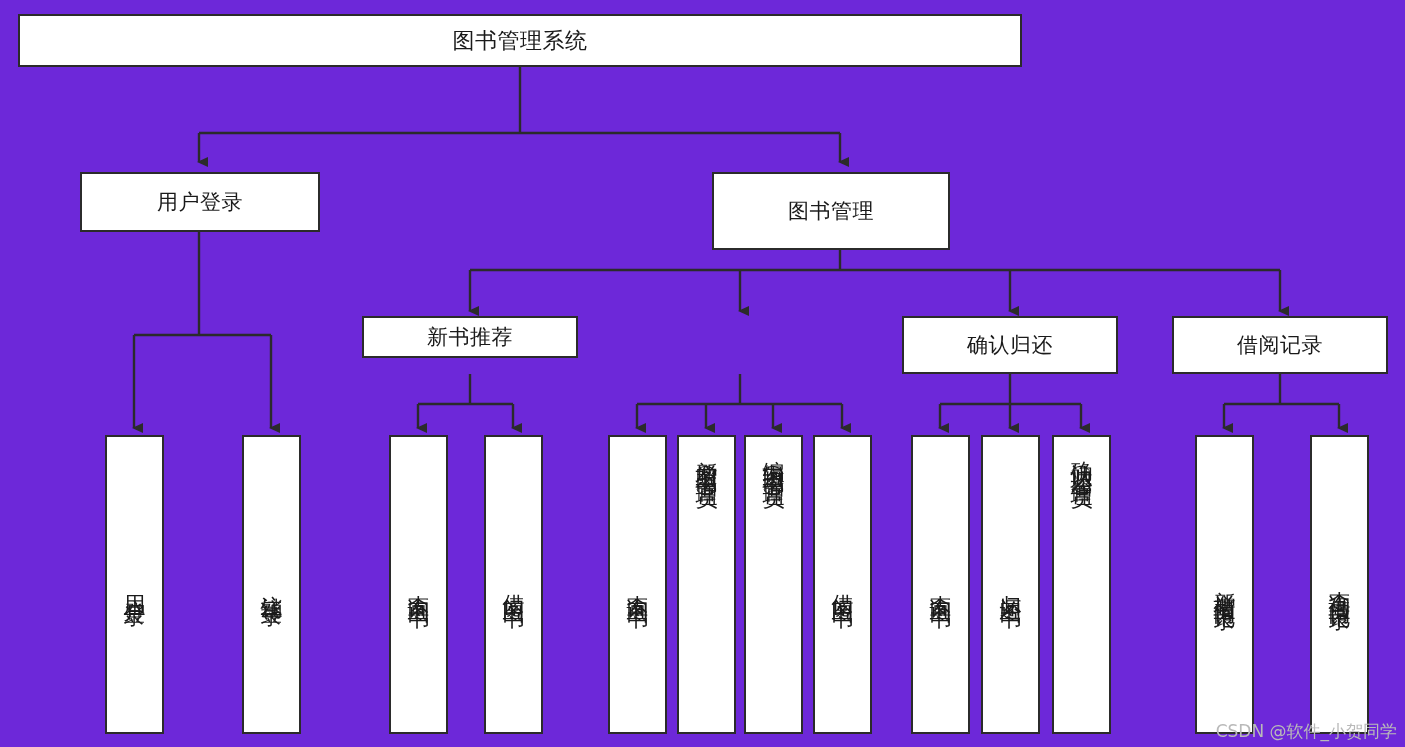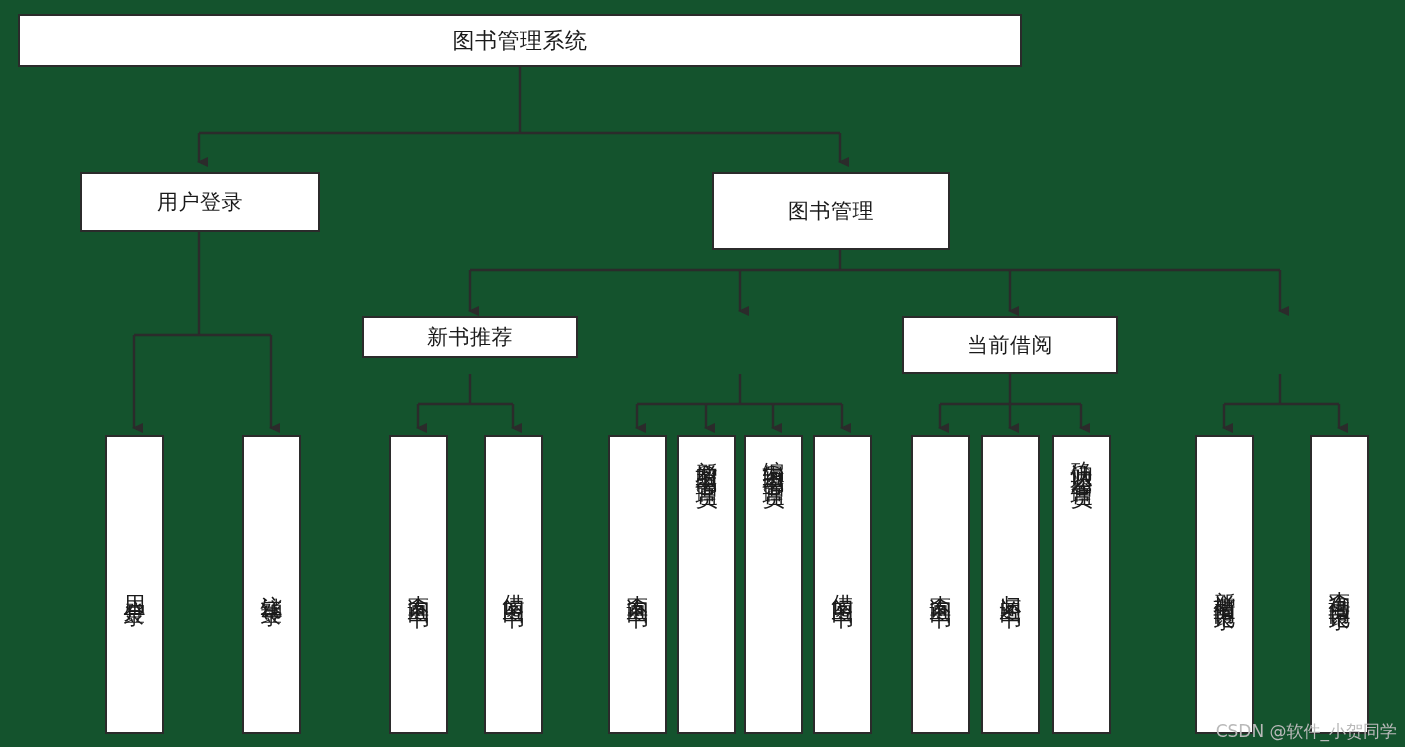--- a/index.html
+++ b/index.html
@@ -8,21 +8,21 @@
     padding: 0;
     background: #ffffff;
   }
   body {
     font-family: "DejaVu Sans", "Liberation Sans", sans-serif;
   }
   #diagram-root {
     position: relative;
     width: 1405px;
     height: 747px;
-    background: #14532d;
+    background: #6d28d9;
     overflow: hidden;
   }
   #edge-layer {
     position: absolute;
     left: 0;
     top: 0;
     width: 1405px;
     height: 747px;
     pointer-events: none;
   }
@@ -142,21 +142,24 @@
     <span class="node-label">用户登录</span>
   </div>
   <div class="node horiz" style="left:712px; top:172px; width:238px; height:78px;">
     <span class="node-label">图书管理</span>
   </div>
 
   <div class="node horiz" style="left:362px; top:316px; width:216px; height:42px;">
     <span class="node-label">新书推荐</span>
   </div>
   <div class="node horiz" style="left:902px; top:316px; width:216px; height:58px;">
-    <span class="node-label">当前借阅</span>
+    <span class="node-label">确认归还</span>
+  </div>
+  <div class="node horiz" style="left:1172px; top:316px; width:216px; height:58px;">
+    <span class="node-label">借阅记录</span>
   </div>
 
   <div class="node leaf center-v" style="left:105px; top:435px; width:59px; height:299px;">
     <span class="node-label">用户登录</span>
   </div>
   <div class="node leaf center-v" style="left:242px; top:435px; width:59px; height:299px;">
     <span class="node-label">注销登录</span>
   </div>
 
   <div class="node leaf center-v" style="left:389px; top:435px; width:59px; height:299px;">

